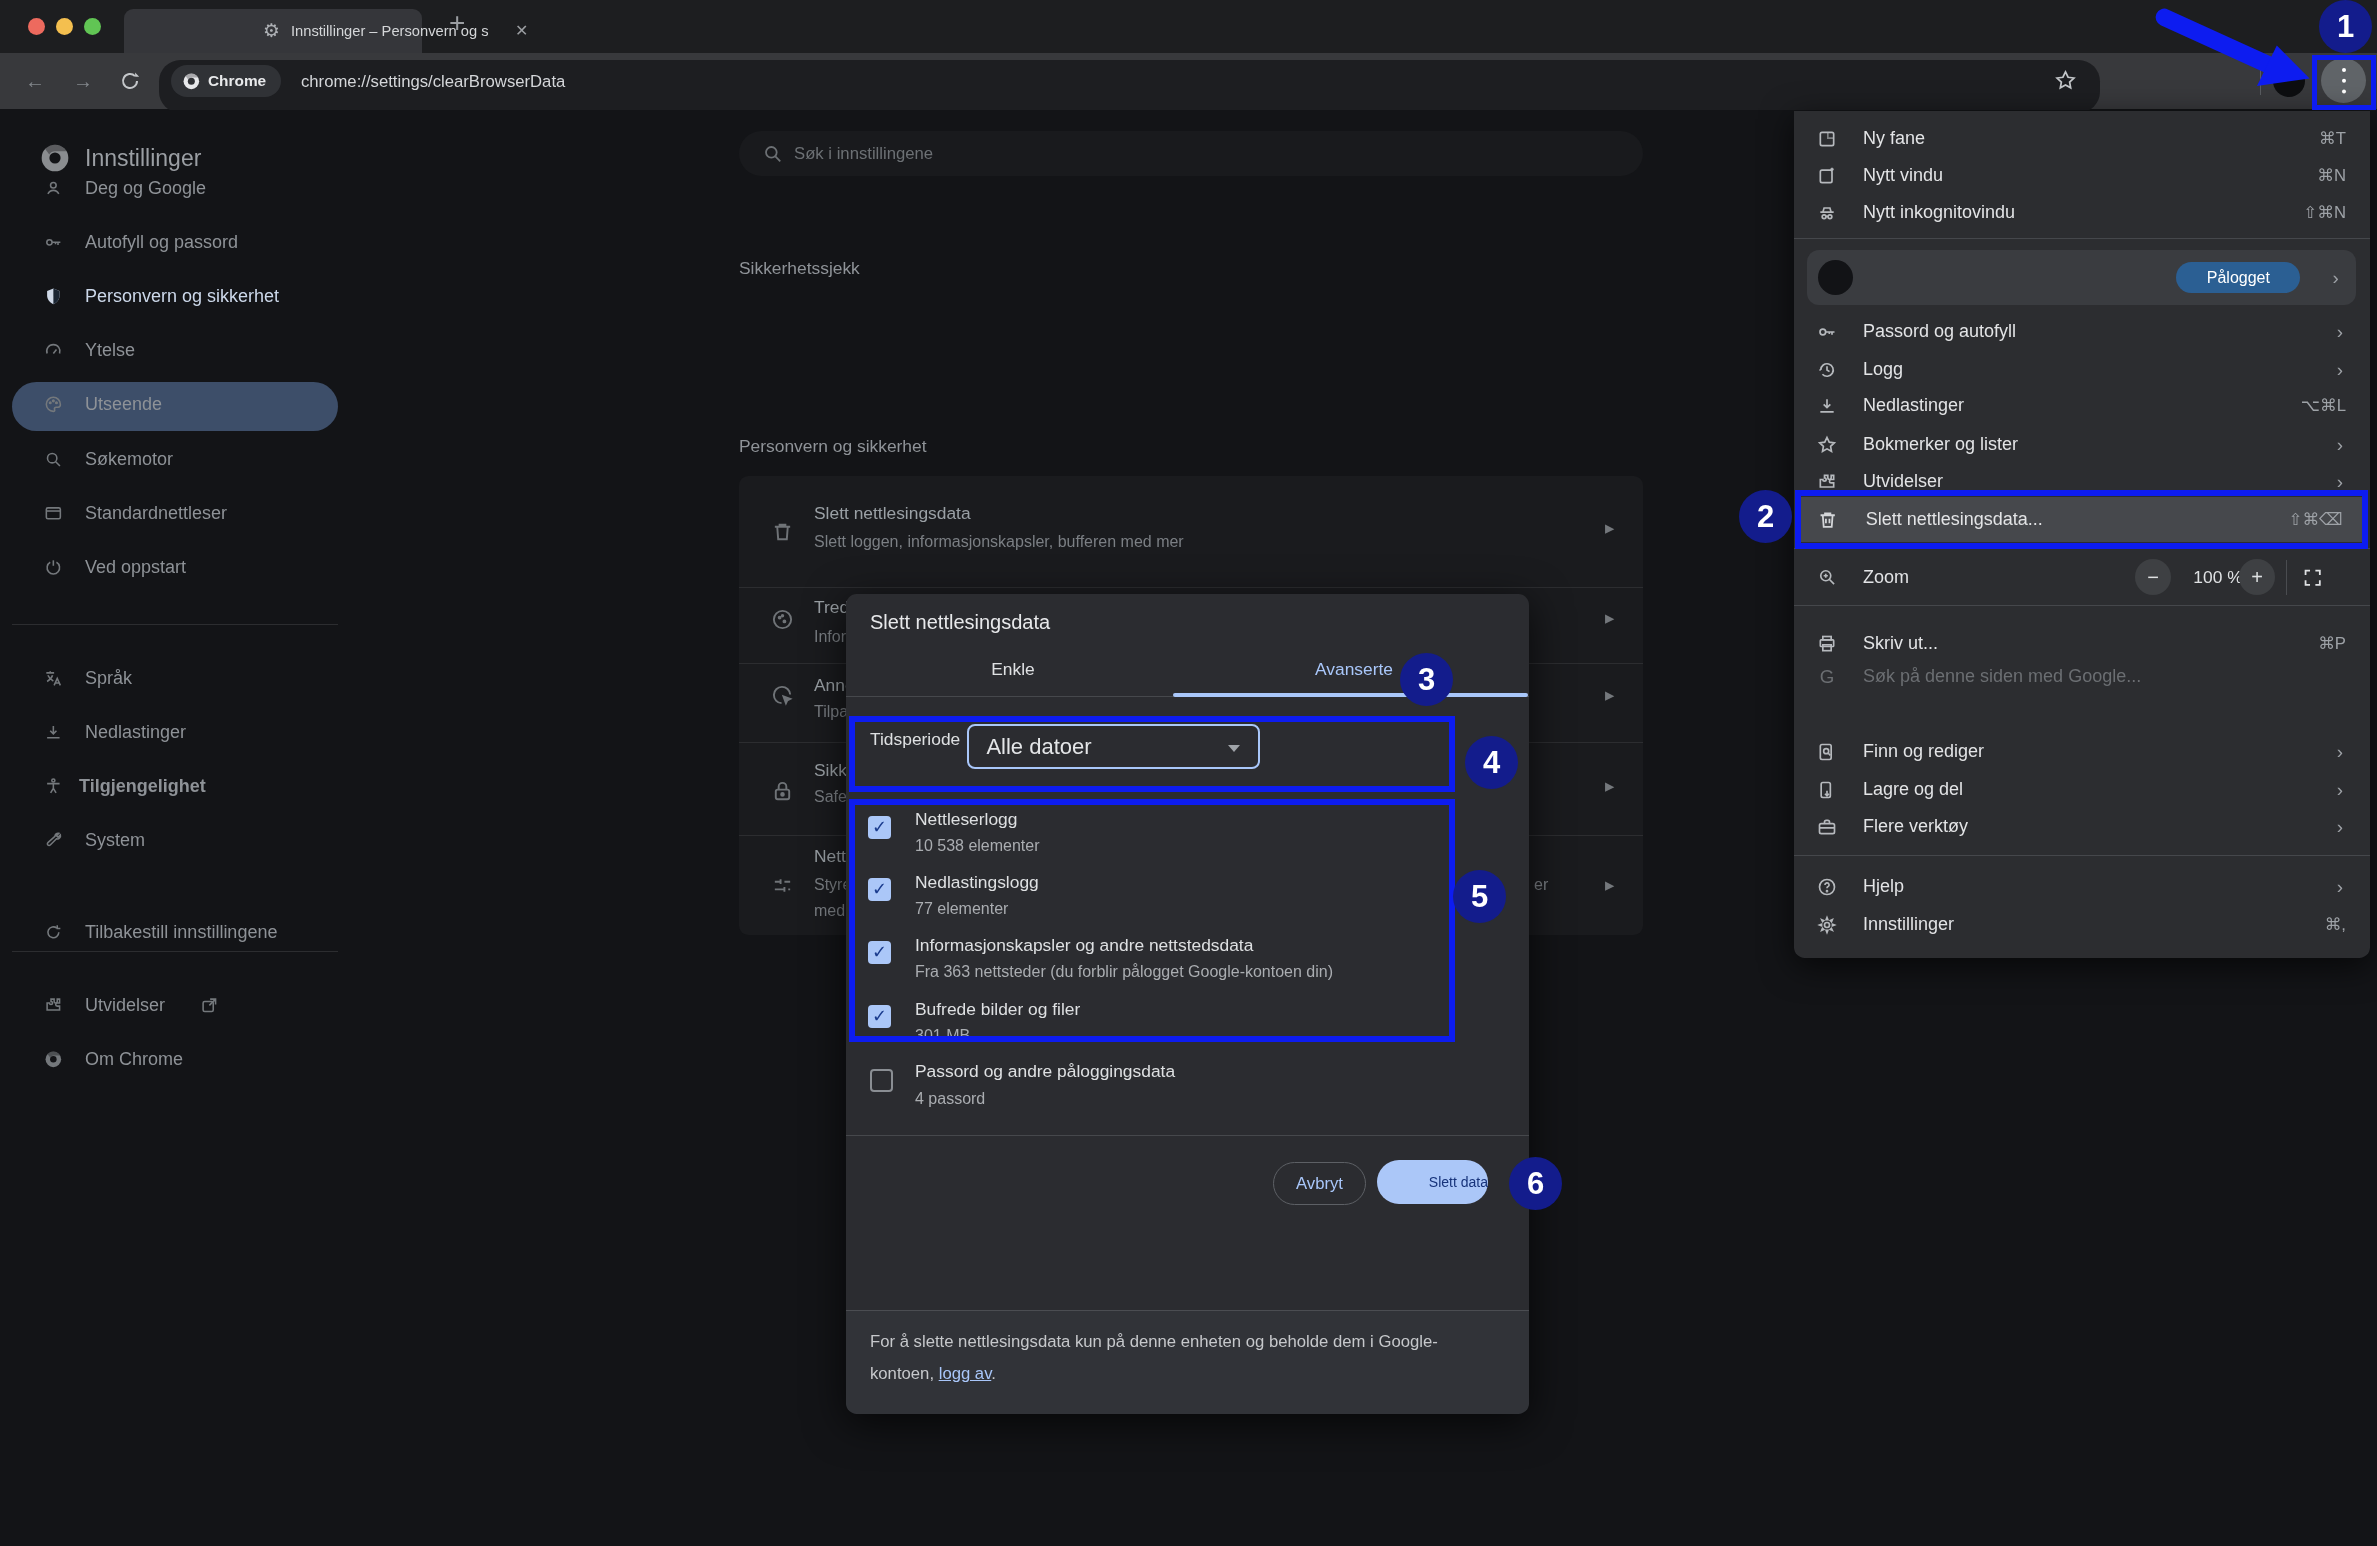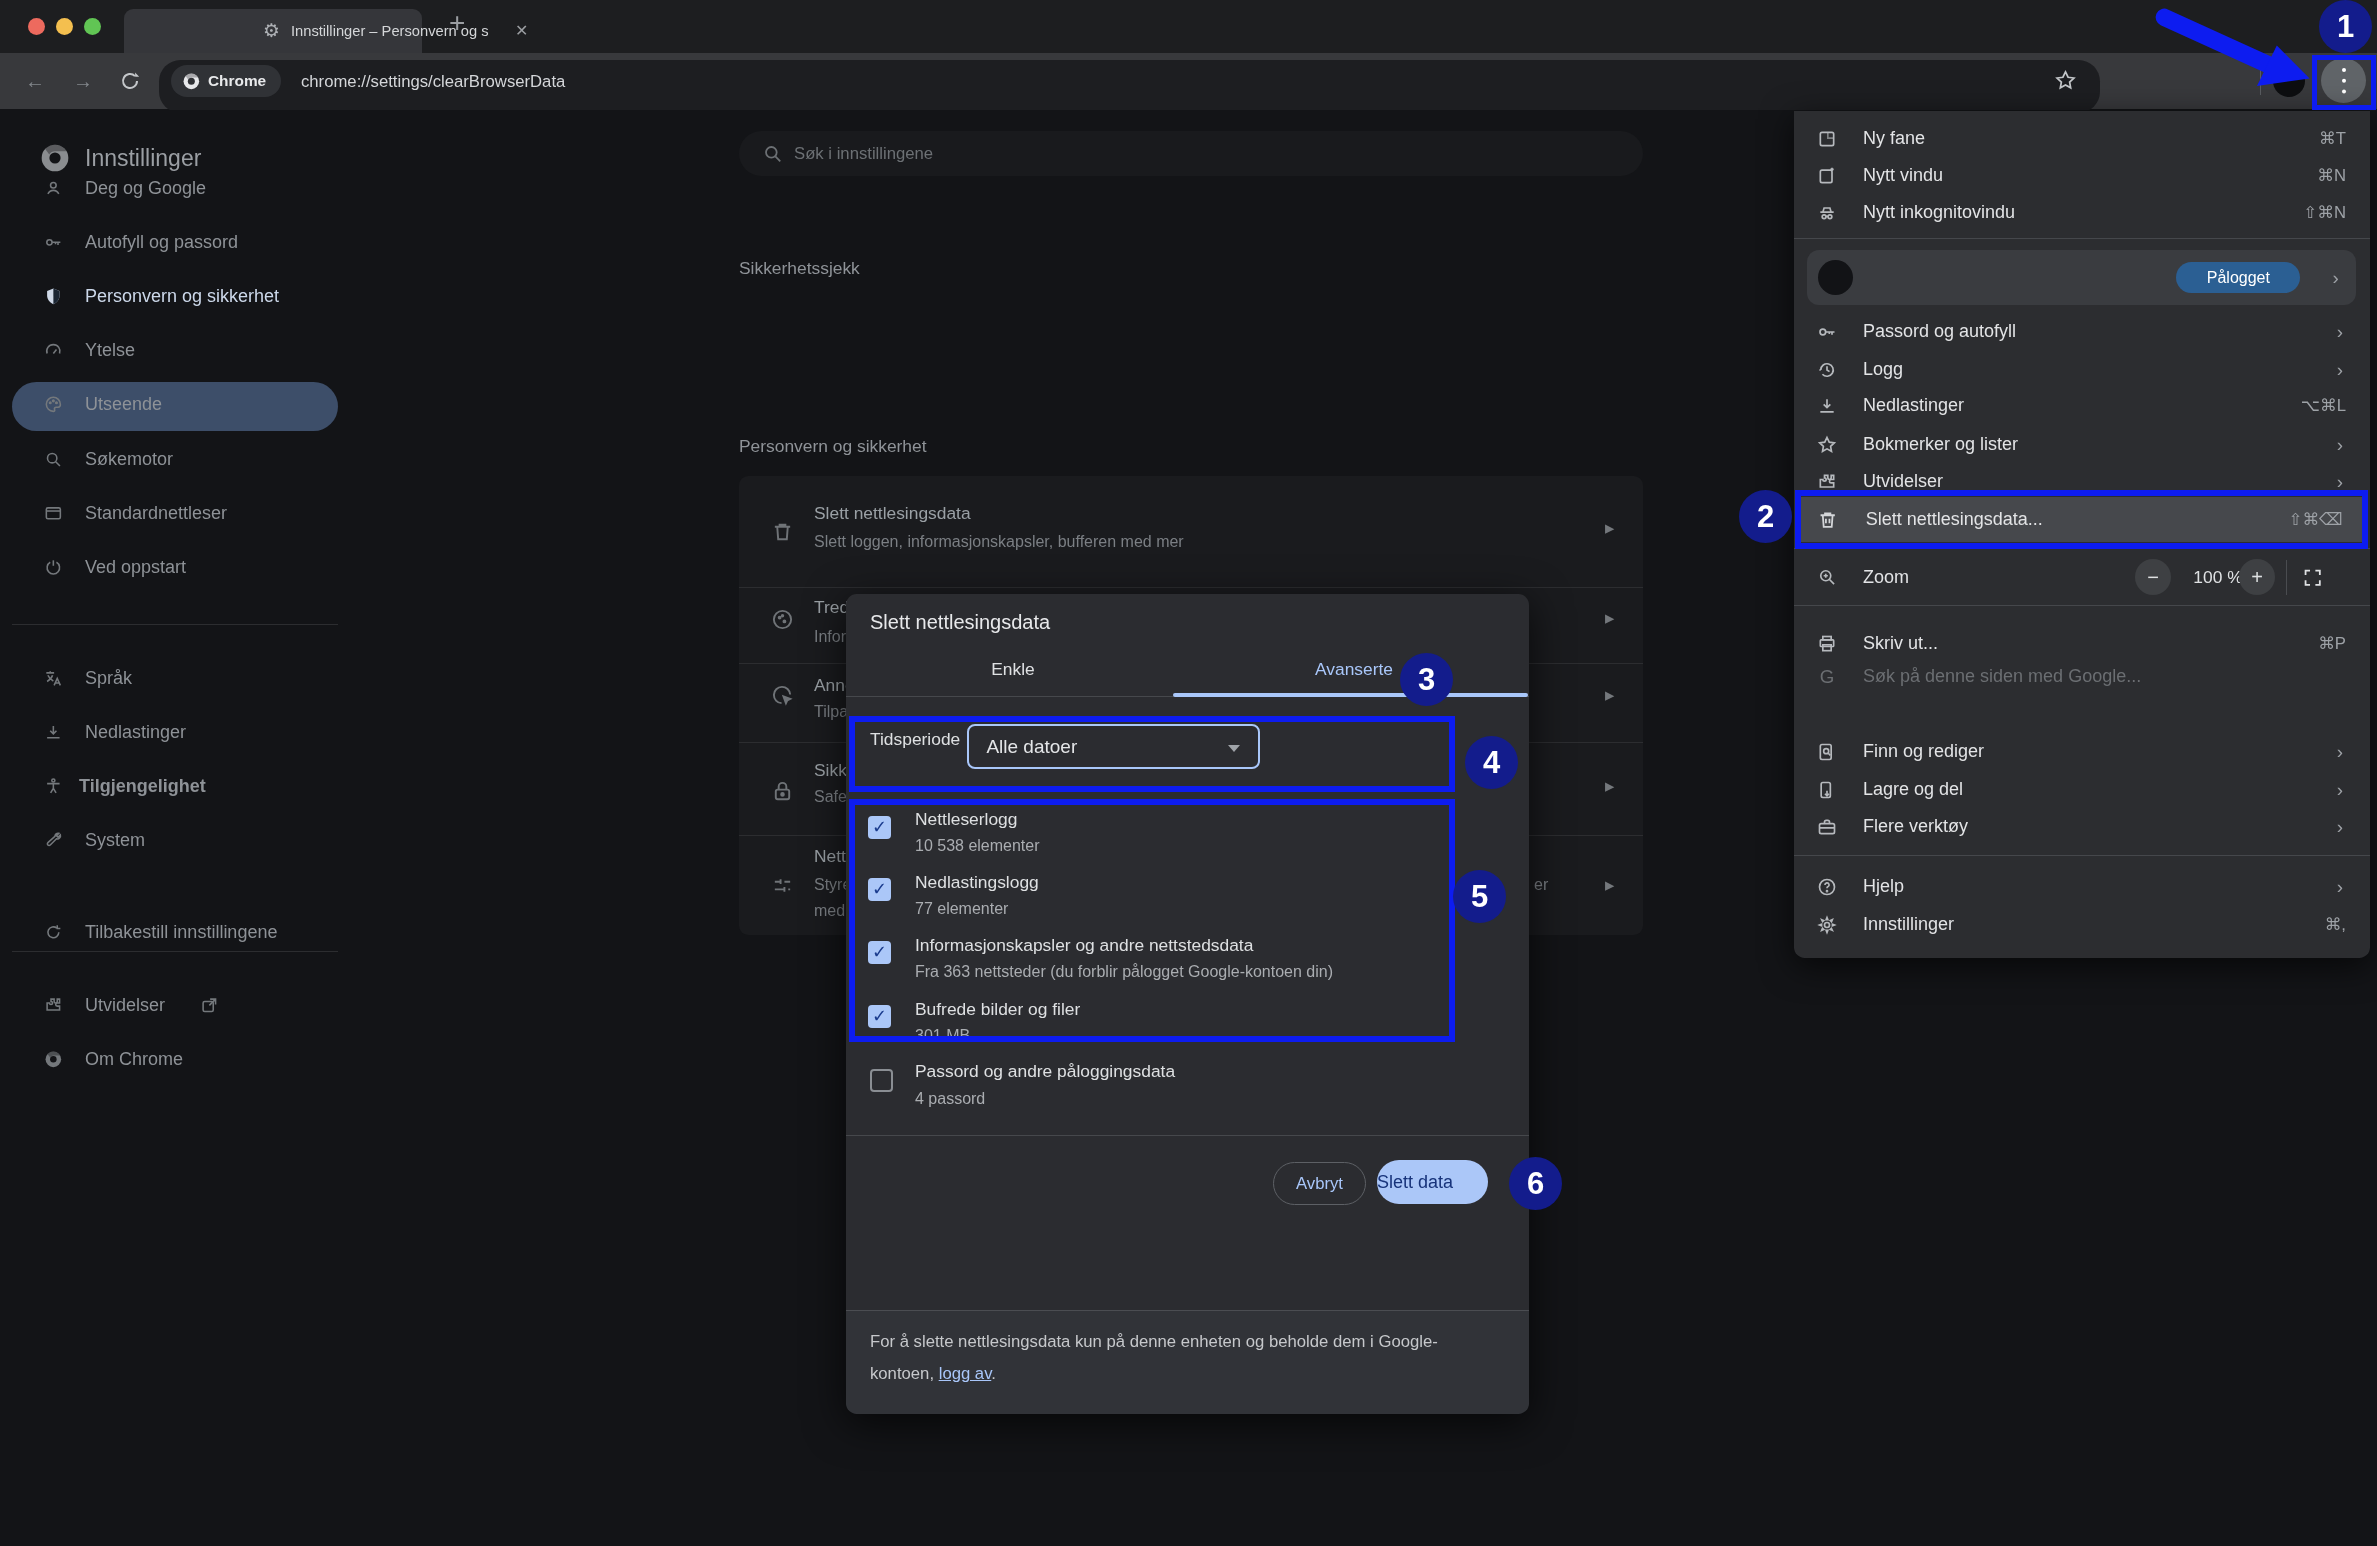--- a/index.html
+++ b/index.html
@@ -47,21 +47,21 @@
   .dialog{left:846px;top:594px;width:683px;height:819px;background:#2b2c30;border-radius:10.7px;
           box-shadow:0 9.3px 40px rgba(0,0,0,.7);}
   .d-title{left:24px;top:17.4px;font-size:20px;color:#e8e9eb;}
   .tabtxt{font-size:17.4px;line-height:40px;text-align:center;}
   .cb{width:23px;height:23px;border-radius:4px;background:#abc7f8;color:#1a3b8d;text-align:center;
       line-height:23px;font-size:18px;font-weight:bold;}
   .cb.off{background:transparent;border:2px solid #8a8e93;width:18.7px;height:18.7px;}
   .d-label{font-size:17.4px;color:#dee0e2;white-space:nowrap;}
   .d-sub{font-size:16px;color:#aaadb1;white-space:nowrap;}
   .btn-outline{border:1.3px solid #5d6065;border-radius:23px;color:#a9c7fa;font-size:16.7px;text-align:center;line-height:41px;}
-  .btn-fill{background:#abc7f8;border-radius:23px;color:#17337a;font-size:18px;text-align:left;line-height:44px;}
+  .btn-fill{background:#abc7f8;border-radius:23px;color:#17337a;font-size:14px;text-align:right;line-height:44px;}
   .footer{left:0;top:716px;width:683px;height:103px;background:#313338;border-top:1.3px solid #4b4d52;
           border-radius:0 0 10.7px 10.7px;}
   .f-text{font-size:16.7px;color:#c6c8cb;}
   .link{color:#a9c7fa;text-decoration:underline;}
   
   .ann-rect{border:6.7px solid #0d1cf0;box-sizing:border-box;z-index:60;}
   .num-circle{width:53px;height:53px;border-radius:50%;background:#131c8c;color:#fff;font-size:31px;
               font-weight:bold;text-align:center;line-height:53px;z-index:70;}
   svg{display:block;}
 </style>
@@ -562,21 +562,21 @@
   <div class="abs dialog">
     <span class="abs d-title">Slett nettlesingsdata</span>
 
     <div class="abs tabtxt" style="left:80px;top:55px;width:174px;color:#dfe1e3;">Enkle</div>
     <div class="abs tabtxt" style="left:421px;top:55px;width:174px;color:#a9c7fa;">Avanserte</div>
     <div class="abs" style="left:0;top:102px;width:683px;height:1.3px;background:#46484c;"></div>
     <div class="abs" style="left:327px;top:99px;width:355px;height:4px;background:#a9c7fa;border-radius:2px;"></div>
 
     <span class="abs d-label" style="left:24px;top:135px;">Tidsperiode</span>
     <div class="abs" style="left:121px;top:130px;width:293px;height:45px;border:2px solid #a9c7fa;border-radius:8px;box-sizing:border-box;">
-      <span class="abs" style="left:17.4px;top:0;line-height:41px;font-size:19px;color:#e4e6e8;">Alle datoer</span>
+      <span class="abs" style="left:17.4px;top:0;line-height:41px;font-size:22px;color:#e4e6e8;">Alle datoer</span>
       <span class="abs" style="left:259px;top:18.7px;width:0;height:0;border-left:6px solid transparent;border-right:6px solid transparent;border-top:7.3px solid #9fa3a8;"></span>
     </div>
 
     <div class="abs">
       <div class="abs cb" style="left:22px;top:222px;">✓</div>
       <span class="abs d-label" style="left:69px;top:215px;">Nettleserlogg</span>
       <span class="abs d-sub" style="left:69px;top:243px;">10 538 elementer</span>
     </div>
     <div class="abs">
       <div class="abs cb" style="left:22px;top:284px;">✓</div>

